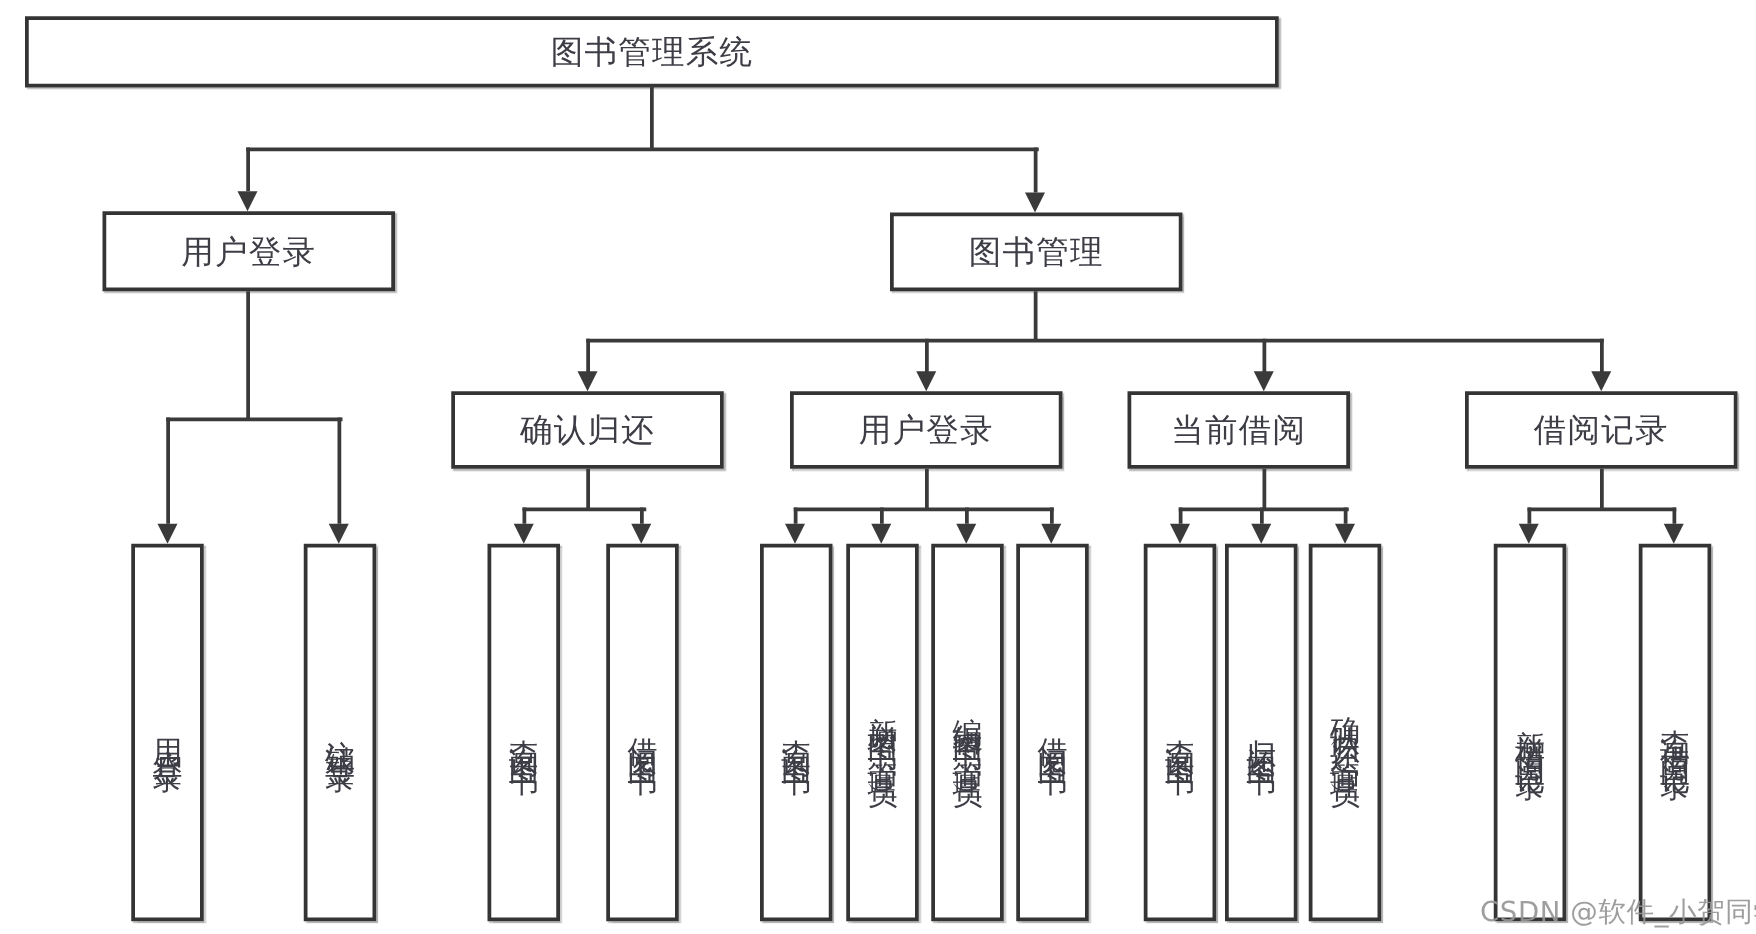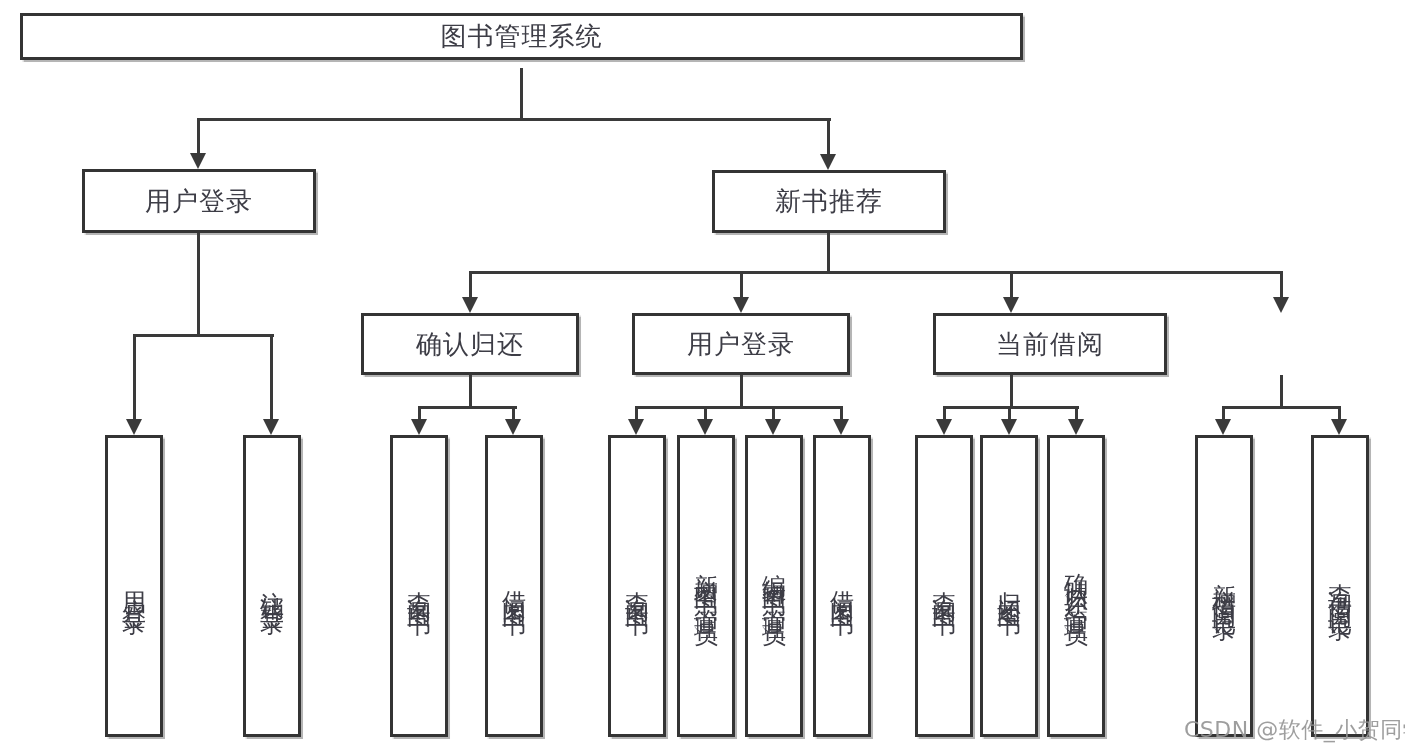--- a/index.html
+++ b/index.html
@@ -28,36 +28,36 @@
   .watermark{
     position:absolute;left:1184px;top:715px;z-index:10;
     font-size:22px;color:rgba(150,150,150,0.92);letter-spacing:0.5px;white-space:nowrap;
   }
 </style>
 </head>
 <body>
 
 <div class="canvas">
 
-  <div class="node hnode" style="left:20px;top:13px;width:1003px;height:47px">
+  <div class="node hnode" style="left:20px;top:13px;width:1003px;height:57px">
     <span>图书管理系统</span>
   </div>
 
   <div class="vl" style="left:520px;top:68px;height:52px"></div>
   <div class="hl" style="left:197px;top:118px;width:634px"></div>
   <div class="vl" style="left:197px;top:118px;height:35px"></div>
   <div class="arrow" style="left:190px;top:153px"></div>
   <div class="vl" style="left:827px;top:118px;height:36px"></div>
   <div class="arrow" style="left:820px;top:154px"></div>
 
   <div class="node hnode" style="left:82px;top:169px;width:234px;height:64px">
     <span>用户登录</span>
   </div>
   <div class="node hnode" style="left:712px;top:170px;width:234px;height:63px">
-    <span>新书推荐</span>
+    <span>图书管理</span>
   </div>
 
   <div class="vl" style="left:197px;top:233px;height:103px"></div>
   <div class="hl" style="left:133px;top:334px;width:141px"></div>
   <div class="vl" style="left:133px;top:334px;height:85px"></div>
   <div class="arrow" style="left:126px;top:419px"></div>
   <div class="vl" style="left:270px;top:334px;height:85px"></div>
   <div class="arrow" style="left:263px;top:419px"></div>
 
   <div class="vl" style="left:827px;top:233px;height:40px"></div>
@@ -70,22 +70,25 @@
   <div class="arrow" style="left:1003px;top:297px"></div>
   <div class="vl" style="left:1280px;top:271px;height:28px"></div>
   <div class="arrow" style="left:1273px;top:297px"></div>
 
   <div class="node hnode" style="left:361px;top:313px;width:218px;height:62px">
     <span>确认归还</span>
   </div>
   <div class="node hnode" style="left:632px;top:313px;width:218px;height:62px">
     <span>用户登录</span>
   </div>
-  <div class="node hnode" style="left:933px;top:313px;width:234px;height:62px">
+  <div class="node hnode" style="left:902px;top:313px;width:178px;height:62px">
     <span>当前借阅</span>
+  </div>
+  <div class="node hnode" style="left:1172px;top:313px;width:218px;height:62px">
+    <span>借阅记录</span>
   </div>
 
   <div class="vl" style="left:469px;top:375px;height:33px"></div>
   <div class="hl" style="left:418px;top:406px;width:99px"></div>
   <div class="vl" style="left:418px;top:406px;height:13px"></div>
   <div class="arrow" style="left:411px;top:419px"></div>
   <div class="vl" style="left:512px;top:406px;height:13px"></div>
   <div class="arrow" style="left:505px;top:419px"></div>
 
   <div class="vl" style="left:740px;top:375px;height:33px"></div>

